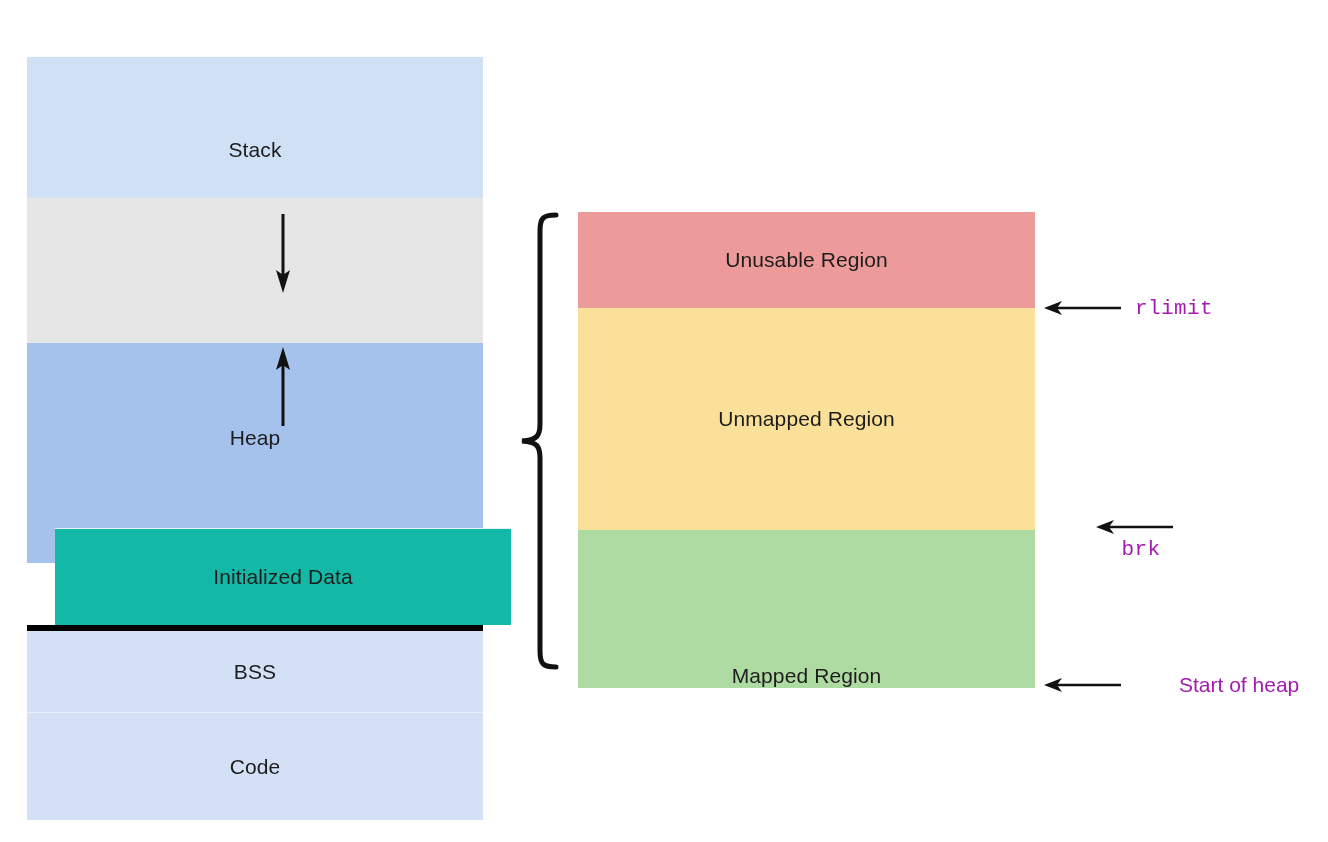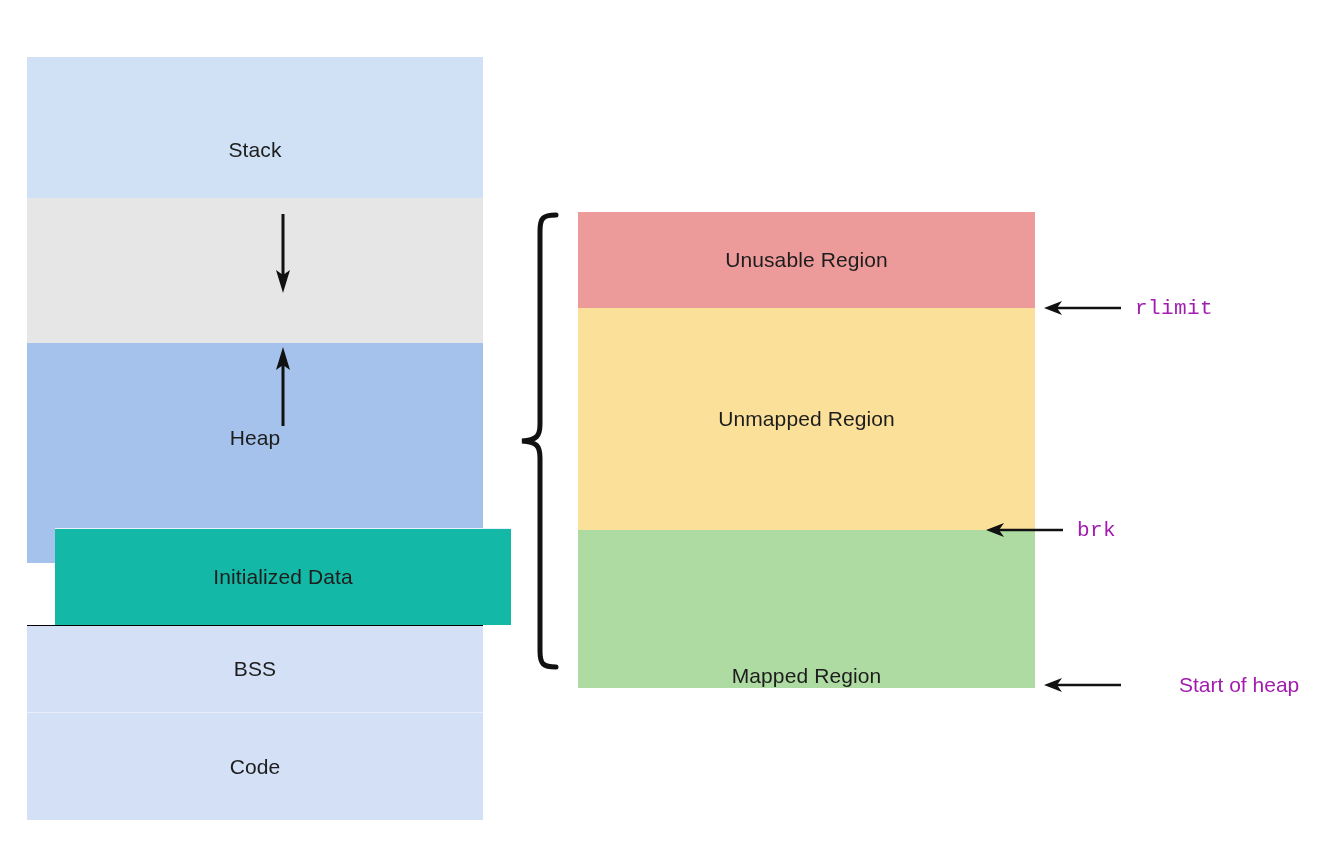--- a/index.html
+++ b/index.html
@@ -48,21 +48,21 @@
     height: 784px;
   }
   .lblock { left: 0; width: 456px; }
 
   .stack-block      { top: 0px;   height: 170px; background: #d0e0f5; margin-top: 29px; }
   .gap-block        { top: 170px; height: 145px; background: #e6e6e6; }
   .heap-block       { top: 315px; height: 220px; background: #a4c2ec; }
   .initdata-block   { top: 500px; height: 97px;  background: #14b8a6;
                       border-top: 1px solid #e9f0fb; margin-left: 28px; }
   .bss-block        { top: 597px; height: 87px;  background: #d3e0f5;
-                      border-top: 1px solid #000000; }
+                      border-top: 6px solid #000000; }
   .code-block       { top: 684px; height: 108px; background: #d3e0f5;
                       border-top: 1px solid #e9f0fb; }
 
   
   .stack-block { align-items: flex-start; padding-top: 80px; }
   .heap-block  { align-items: flex-start; padding-top: 82px; }
 
   
   .dir-arrow {
     position: absolute;
@@ -110,21 +110,21 @@
     font-size: 21px;
     color: #a21caf;
     white-space: nowrap;
   }
   .mono .ptext {
     font-family: "Liberation Mono", "DejaVu Sans Mono", monospace;
     font-size: 21px;
     letter-spacing: 0.4px;
   }
   #ptr-rlimit { left: 1043px; top: 294px; }
-  #ptr-brk    { left: 985px; top: 516px; }
+  #ptr-brk    { left: 1095px; top: 516px; flex-direction: column; }
   #ptr-start  { left: 1043px; top: 671px; gap: 44px; }
 </style>
 </head>
 <body>
 
 <div id="canvas">
 
   <div id="left-column">
 
     <div class="block lblock stack-block">

